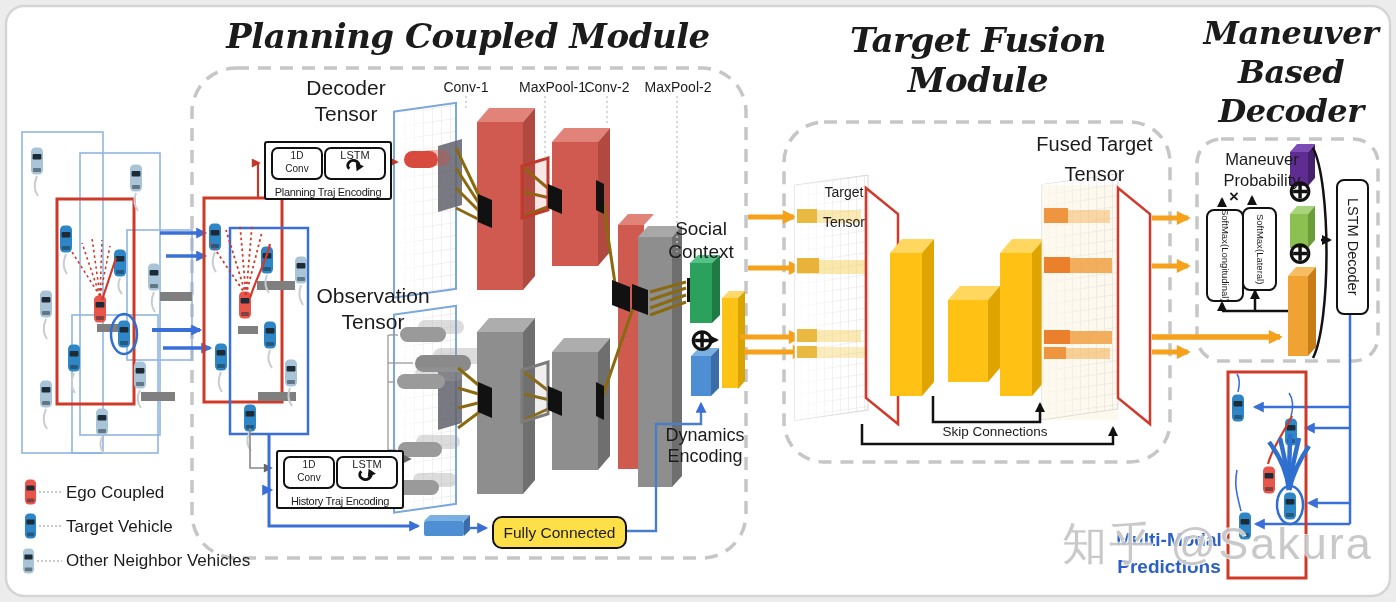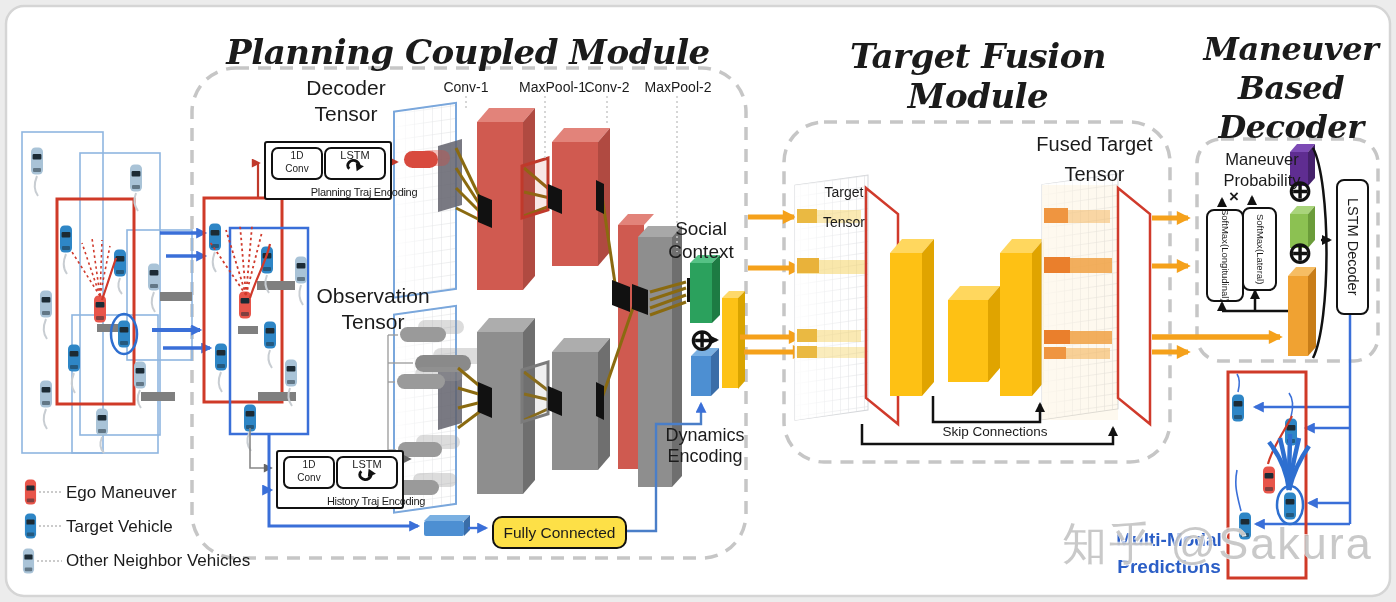--- a/index.html
+++ b/index.html
@@ -1,30 +1,30 @@
 <!DOCTYPE html>
 <html><head>
 <meta charset="utf-8">
 <style>
   html,body{margin:0;padding:0;background:#e9e9e9;}
   #stage{position:relative;width:1396px;height:602px;background:#ececec;overflow:hidden;
          font-family:"Liberation Sans",sans-serif;color:#1b1b1b;}
   #gfx{position:absolute;left:0;top:0;z-index:1;}
   .lbl{position:absolute;text-align:center;z-index:3;color:#1b1b1b;}
   .title{font-family:"DejaVu Serif","Liberation Serif",serif;font-style:italic;font-weight:600;
-         font-size:34px;letter-spacing:-0.5px;margin-top:16px;}
+         font-size:34px;letter-spacing:-0.5px;}
   .t-dec{font-size:32px;line-height:39px;}
   .two{line-height:26px;font-size:21px;}
   .layer{font-size:14px;}
   .box{position:absolute;border:2.5px solid #111;border-radius:10px;background:#fde047;z-index:3;
        display:flex;align-items:center;justify-content:center;}
   .enc{position:absolute;border:2.5px solid #111;border-radius:3px;background:#fff;z-index:3;}
   .enc .inner{position:absolute;border:2.5px solid #111;border-radius:7px;text-align:center;}
   .enc .cap{position:absolute;bottom:0px;width:100%;text-align:center;font-size:11px;
-            letter-spacing:-0.3px;white-space:nowrap;padding-left:36px;}
+            letter-spacing:-0.3px;white-space:nowrap;}
   .vbox{position:absolute;border:2px solid #111;border-radius:8px;background:#fff;z-index:3;
         display:flex;align-items:center;justify-content:center;
         writing-mode:vertical-rl;text-align:center;}
   .sm{font-size:9.5px;line-height:1.35;}
   .oplus{position:absolute;z-index:3;font-size:30px;font-weight:600;line-height:1;width:32px;
          text-align:center;color:#111;}
   .times{position:absolute;z-index:3;font-size:17px;font-weight:bold;}
   .wm{position:absolute;left:1062px;top:514px;z-index:6;font-size:45px;white-space:nowrap;
       color:rgba(165,165,165,0.6);text-shadow:1px 1px 0 rgba(255,255,255,0.9),-1px -1px 0 rgba(255,255,255,0.7);
       letter-spacing:2px;}
@@ -527,21 +527,21 @@
   <div>(Longitudinal)</div>
 </div>
 <div class="vbox sm" style="left:1242px;top:207px;width:31px;height:80px;">
   <div>SoftMax</div>
   <div>(Lateral)</div>
 </div>
 <div class="vbox" style="left:1336px;top:179px;width:29px;height:132px;font-size:14.5px;">LSTM Decoder</div>
 <span class="oplus" style="left:1284px;top:176px;">⊕</span>
 <span class="oplus" style="left:1284px;top:238px;">⊕</span>
 
-<div class="legend-lbl" style="left:66px;top:483px;">Ego Maneuver</div>
+<div class="legend-lbl" style="left:66px;top:483px;">Ego Coupled</div>
 <div class="legend-lbl" style="left:66px;top:517px;">Target Vehicle</div>
 <div class="legend-lbl" style="left:66px;top:551px;">Other Neighbor Vehicles</div>
 
 <div class="pred">
   <div>Multi-Modal</div>
   <div>Predictions</div>
 </div>
 <div class="wm">知乎 @Sakura</div>
 
 </div>

